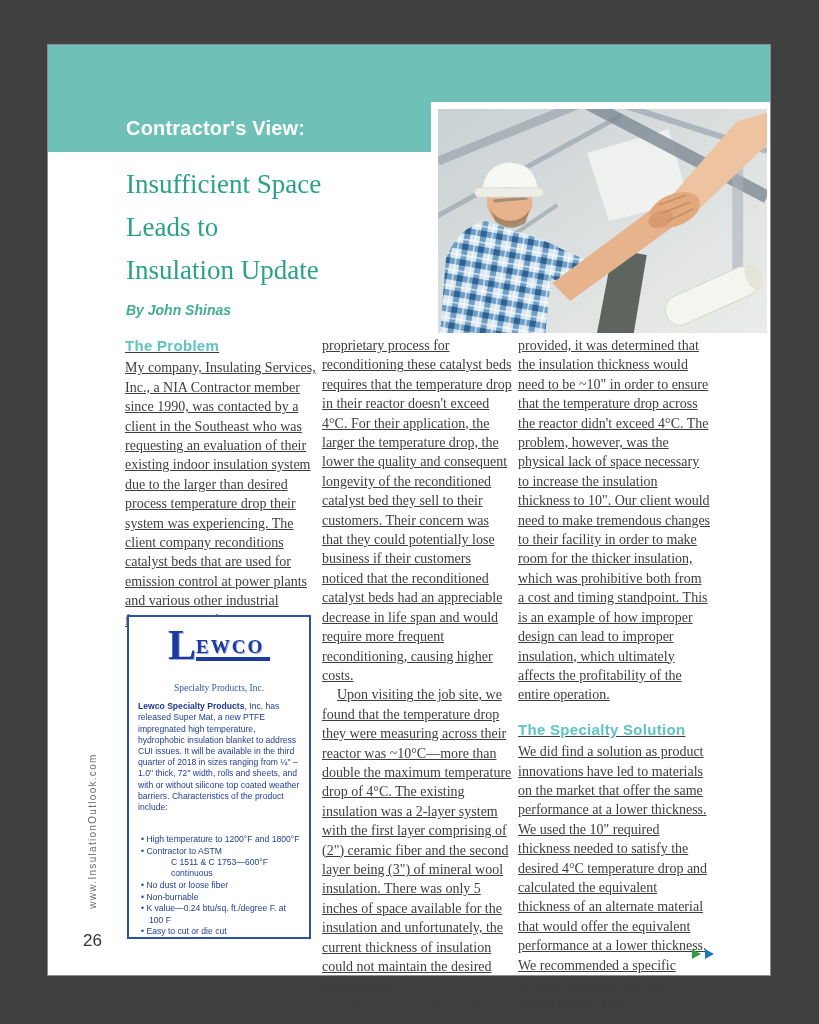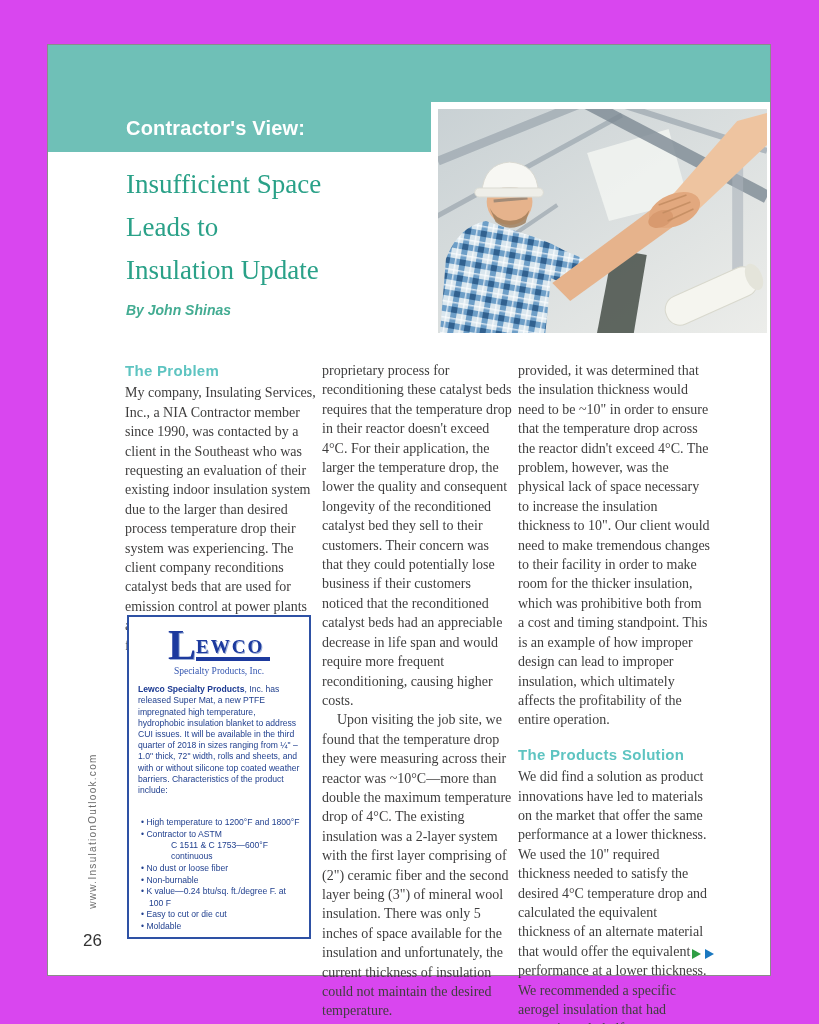--- a/index.html
+++ b/index.html
@@ -1,50 +1,50 @@
 <!DOCTYPE html>
 <html><head>
 <meta charset="utf-8">
 <style>
   html,body{margin:0;padding:0;background:#ffffff;}
-  .canvas{position:relative;width:819px;height:1024px;background:#d946ef;overflow:hidden;
+  .canvas{position:relative;width:819px;height:1024px;background:#404040;overflow:hidden;
           font-family:"Liberation Sans",sans-serif;}
   .page{position:absolute;left:47px;top:44px;width:724px;height:932px;background:#ffffff;
         border:1px solid #8b8b8b;box-sizing:border-box;}
   .teal-band{position:absolute;left:0;top:0;width:100%;height:107px;background:#6fc0b7;}
   .kicker{position:absolute;left:78px;top:72px;color:#ffffff;font-weight:bold;
           font-size:20px;letter-spacing:.2px;font-family:"Liberation Sans",sans-serif;}
   .photo-card{position:absolute;left:383px;top:57px;width:339px;height:238px;background:#ffffff;
               padding:7px 3px 7px 7px;box-sizing:border-box;}
   .photo-card svg{display:block;width:100%;height:100%;}
   .headline{position:absolute;left:78px;top:118px;width:310px;}
   .headline .t-line{font-family:Liberation Serif, serif;font-size:27px;line-height:43px;
                     color:#2aa188;}
   .byline{margin-top:10px;font-style:italic;font-weight:bold;font-size:14px;color:#43ac92;}
-  .col{position:absolute;top:316px;width:191px;font-family:"Liberation Serif",serif;
-       font-size:14px;line-height:19.4px;color:#3f3e3e;}
+  .col{position:absolute;top:291px;width:191px;font-family:"Liberation Serif",serif;
+       font-size:14px;line-height:19.4px;color:#3f3e3e;text-decoration:underline;}
   #col1{left:77px;} #col2{left:274px;} #col3{left:470px;width:193px;}
   .col p{margin:0;}
   .col .indent{text-indent:15px;}
   .sec-head{font-family:"Liberation Sans",sans-serif;font-weight:bold;font-size:15px;
             color:#5ec4c1;letter-spacing:.3px;margin:0 0 3px 0;}
   .sec-head.gap{margin-top:15px;}
   .ad-box{position:absolute;left:79px;top:570px;width:184px;height:324px;background:#ffffff;
           border:2px solid #2e51a4;box-sizing:border-box;padding:8px 9px 6px 9px;
           font-family:"Liberation Sans",sans-serif;font-size:8.6px;line-height:11.2px;
           color:#22418f;overflow:hidden;}
   .ad-logo{text-align:center;margin:2px 0 7px 0;}
   .ad-logo-row{display:flex;align-items:flex-start;justify-content:center;}
   .ad-logo-l{font-family:"Liberation Serif",serif;font-weight:bold;font-size:42px;
              line-height:36px;color:#1d3a9e;text-shadow:1px 1px 0 #9db0d8;}
   .ad-logo-right{display:flex;flex-direction:column;align-items:flex-start;margin-top:10px;justify-content:center;}
   .ad-logo-ewco{font-family:"Liberation Serif",serif;font-weight:bold;font-size:19px;
                 line-height:19px;letter-spacing:2px;color:#1d3a9e;text-shadow:1px 1px 0 #9db0d8;}
   .ad-logo-bar{width:74px;height:4px;background:#1d3a9e;margin-top:1px;}
-  .ad-logo-sub{font-family:"Liberation Serif",serif;font-size:9.5px;color:#3355b0;margin-top:3px;}
+  .ad-logo-sub{font-family:"Liberation Serif",serif;font-size:9.5px;color:#3355b0;margin-top:20px;}
   .ad-intro{margin:0;}
   .ad-intro b{color:#1c3a92;}
   .ad-bullets{list-style:none;margin:21px 0 0 3px;padding:0;}
   .ad-bullets li{margin:0 0 .5px 8px;text-indent:-8px;}
   .ad-bullets li::before{content:"• ";}
   .ad-bullets .sub{margin-left:22px;text-indent:0;}
   .v-site{position:absolute;left:-38px;top:778px;width:170px;height:16px;
           transform:rotate(-90deg);transform-origin:center;color:#6b6b6b;font-size:10px;
           letter-spacing:1.3px;text-align:center;font-family:"Liberation Sans",sans-serif;}
   .page-num{position:absolute;left:35px;top:886px;font-size:17px;color:#333;
@@ -126,21 +126,21 @@
     </div>
 
     <div class="col" id="col2">
       <p>proprietary process for reconditioning these catalyst beds requires that the temperature drop in their reactor doesn't exceed 4°C. For their application, the larger the temperature drop, the lower the quality and consequent longevity of the reconditioned catalyst bed they sell to their customers. Their concern was that they could potentially lose business if their customers noticed that the reconditioned catalyst beds had an appreciable decrease in life span and would require more frequent reconditioning, causing higher costs.</p>
       <p class="indent">Upon visiting the job site, we found that the temperature drop they were measuring across their reactor was ~10°C—more than double the maximum temperature drop of 4°C. The existing insulation was a 2-layer system with the first layer comprising of (2") ceramic fiber and the second layer being (3") of mineral wool insulation. There was only 5 inches of space available for the insulation and unfortunately, the current thickness of insulation could not maintain the desired temperature.</p>
       <p class="indent">After we ran some calculations based on the process data</p>
     </div>
 
     <div class="col" id="col3">
       <p>provided, it was determined that the insulation thickness would need to be ~10" in order to ensure that the temperature drop across the reactor didn't exceed 4°C. The problem, however, was the physical lack of space necessary to increase the insulation thickness to 10". Our client would need to make tremendous changes to their facility in order to make room for the thicker insulation, which was prohibitive both from a cost and timing standpoint. This is an example of how improper design can lead to improper insulation, which ultimately affects the profitability of the entire operation.</p>
-      <h3 class="sec-head gap">The Products Solution</h3>
+      <h3 class="sec-head gap">The Specialty Solution</h3>
       <p>We did find a solution as product innovations have led to materials on the market that offer the same performance at a lower thickness. We used the 10" required thickness needed to satisfy the desired 4°C temperature drop and calculated the equivalent thickness of an alternate material that would offer the equivalent performance at a lower thickness. We recommended a specific aerogel insulation that had approximately half</p>
     </div>
 
     <div class="ad-box">
       <div class="ad-logo">
         <div class="ad-logo-row">
           <span class="ad-logo-l">L</span>
           <span class="ad-logo-right">
             <span class="ad-logo-ewco">EWCO</span>
             <span class="ad-logo-bar"></span>

